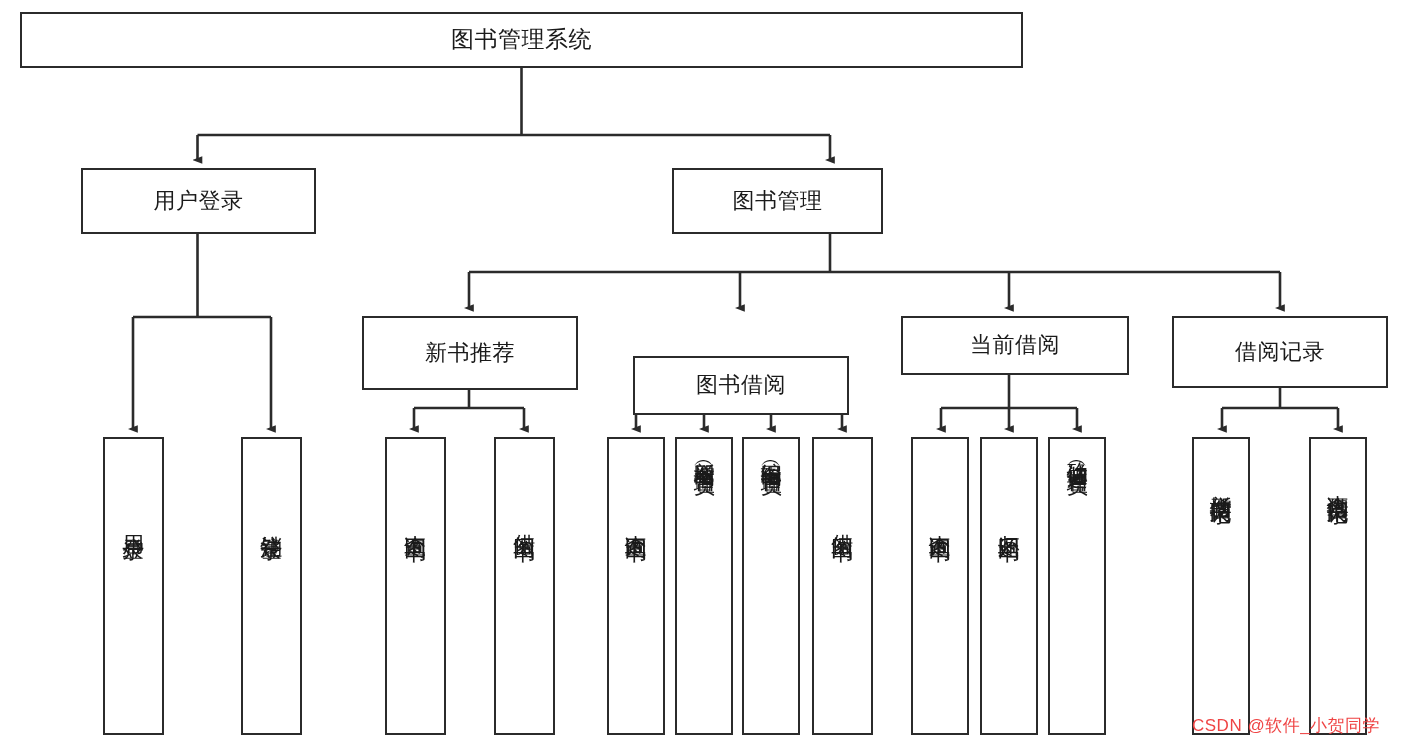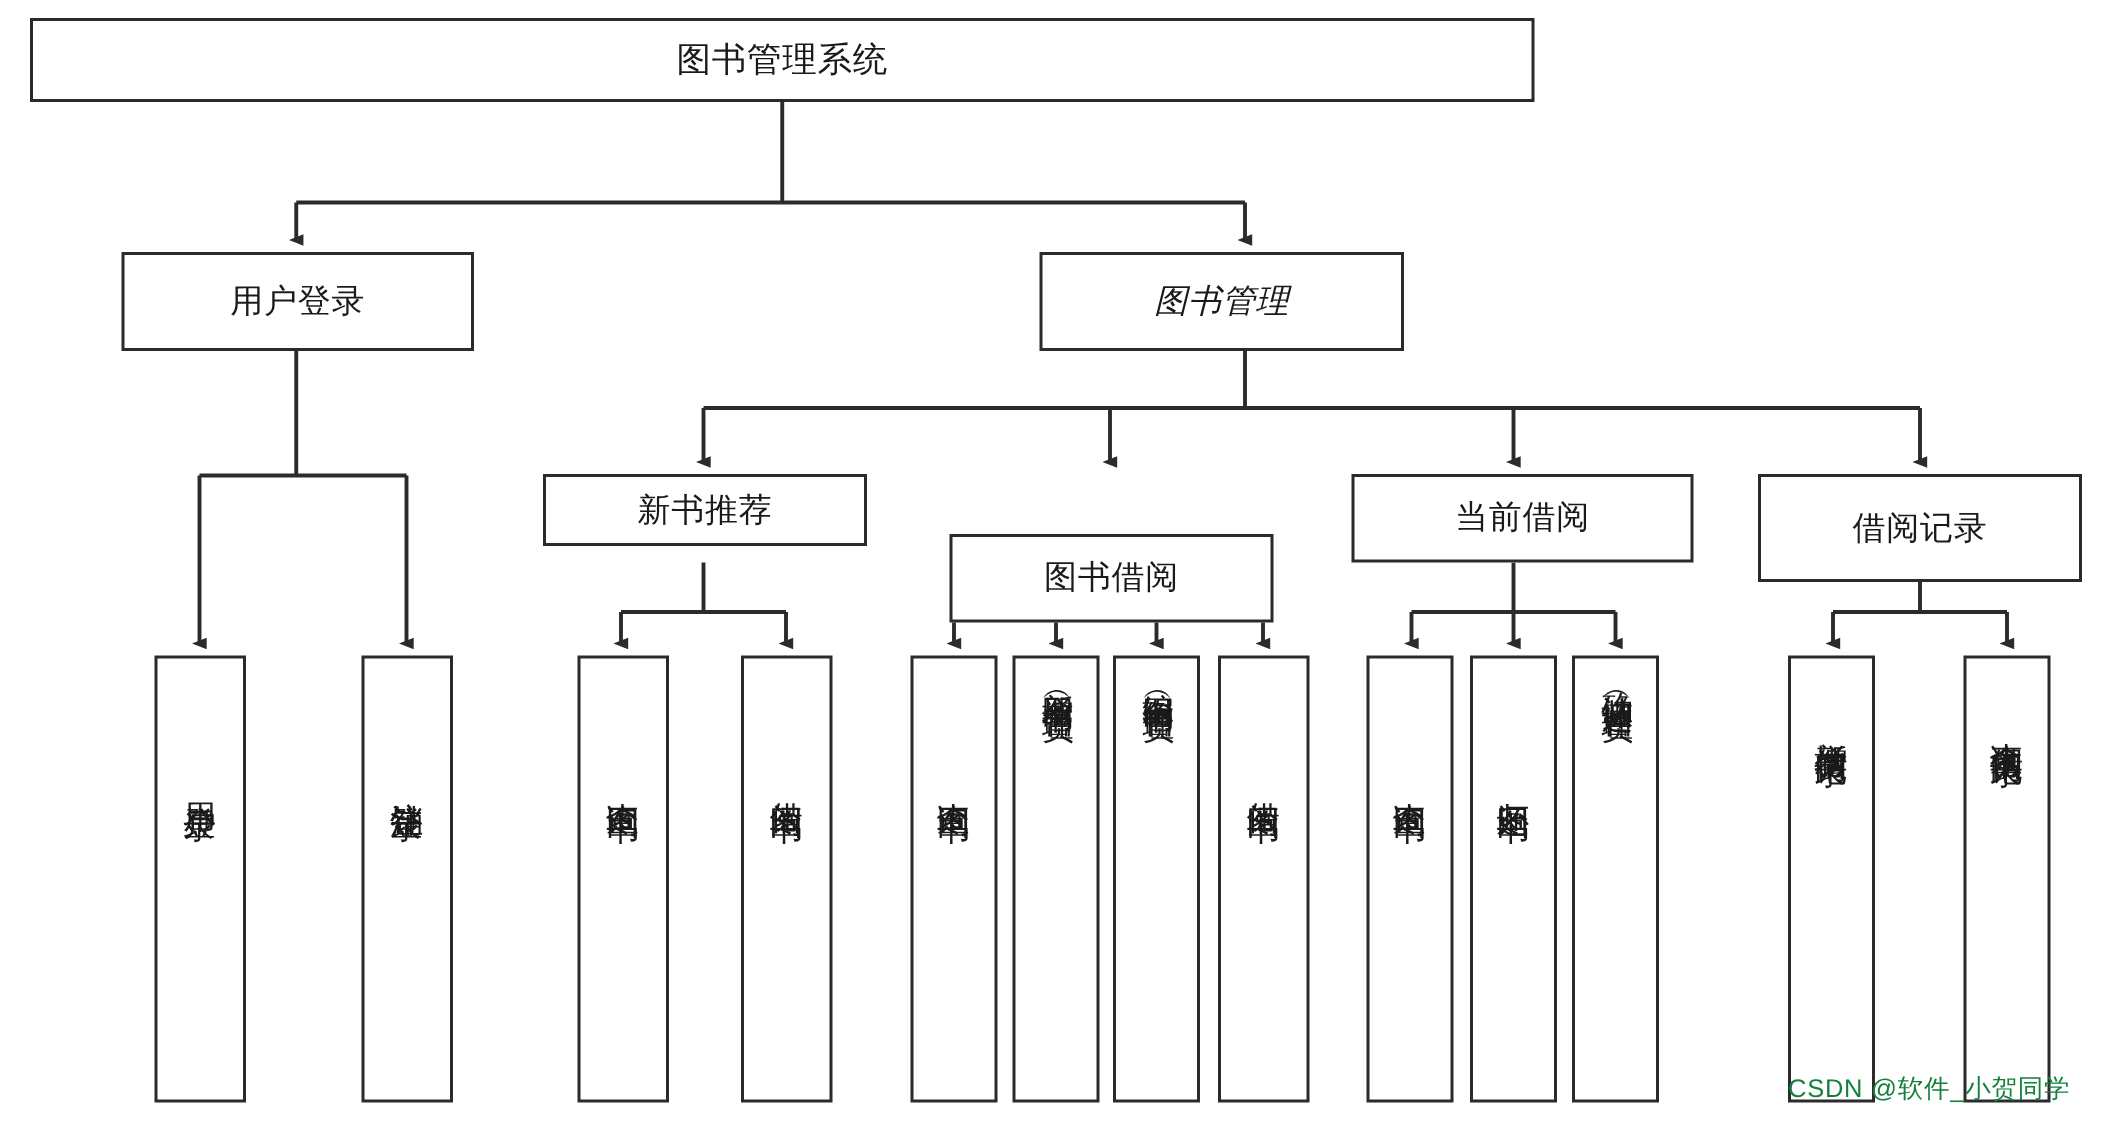--- a/index.html
+++ b/index.html
@@ -57,21 +57,21 @@
     writing-mode: vertical-rl;
     text-orientation: upright;
     font-size: 22px;
     line-height: 1.06;
     letter-spacing: 2px;
     white-space: nowrap;
   }
   .node.v.tall .lbl { font-size: 21px; }
   .watermark {
     position: absolute;
-    color: #15803d;
+    color: #ef4444;
     font-size: 17px;
     letter-spacing: 0.5px;
     white-space: nowrap;
     user-select: none;
   }
 </style>
 </head>
 <body>
 
 <div id="canvas">
@@ -127,25 +127,25 @@
     </g>
   </svg>
 
   <div class="node h root" style="left:20px; top:12px; width:1003px; height:56px;">
     <span class="lbl">图书管理系统</span>
   </div>
 
   <div class="node h mid" style="left:81px; top:168px; width:235px; height:66px;">
     <span class="lbl">用户登录</span>
   </div>
-  <div class="node h mid" style="left:693px; top:168px; width:243px; height:66px;font-style:italic;">
+  <div class="node h mid" style="left:672px; top:168px; width:211px; height:66px;">
     <span class="lbl">图书管理</span>
   </div>
 
-  <div class="node h mid" style="left:362px; top:316px; width:216px; height:48px;">
+  <div class="node h mid" style="left:362px; top:316px; width:216px; height:74px;">
     <span class="lbl">新书推荐</span>
   </div>
   <div class="node h mid" style="left:633px; top:316px; width:216px; height:59px;margin-top:40px;">
     <span class="lbl">图书借阅</span>
   </div>
   <div class="node h mid" style="left:901px; top:316px; width:228px; height:59px;">
     <span class="lbl">当前借阅</span>
   </div>
   <div class="node h mid" style="left:1172px; top:316px; width:216px; height:72px;">
     <span class="lbl">借阅记录</span>

